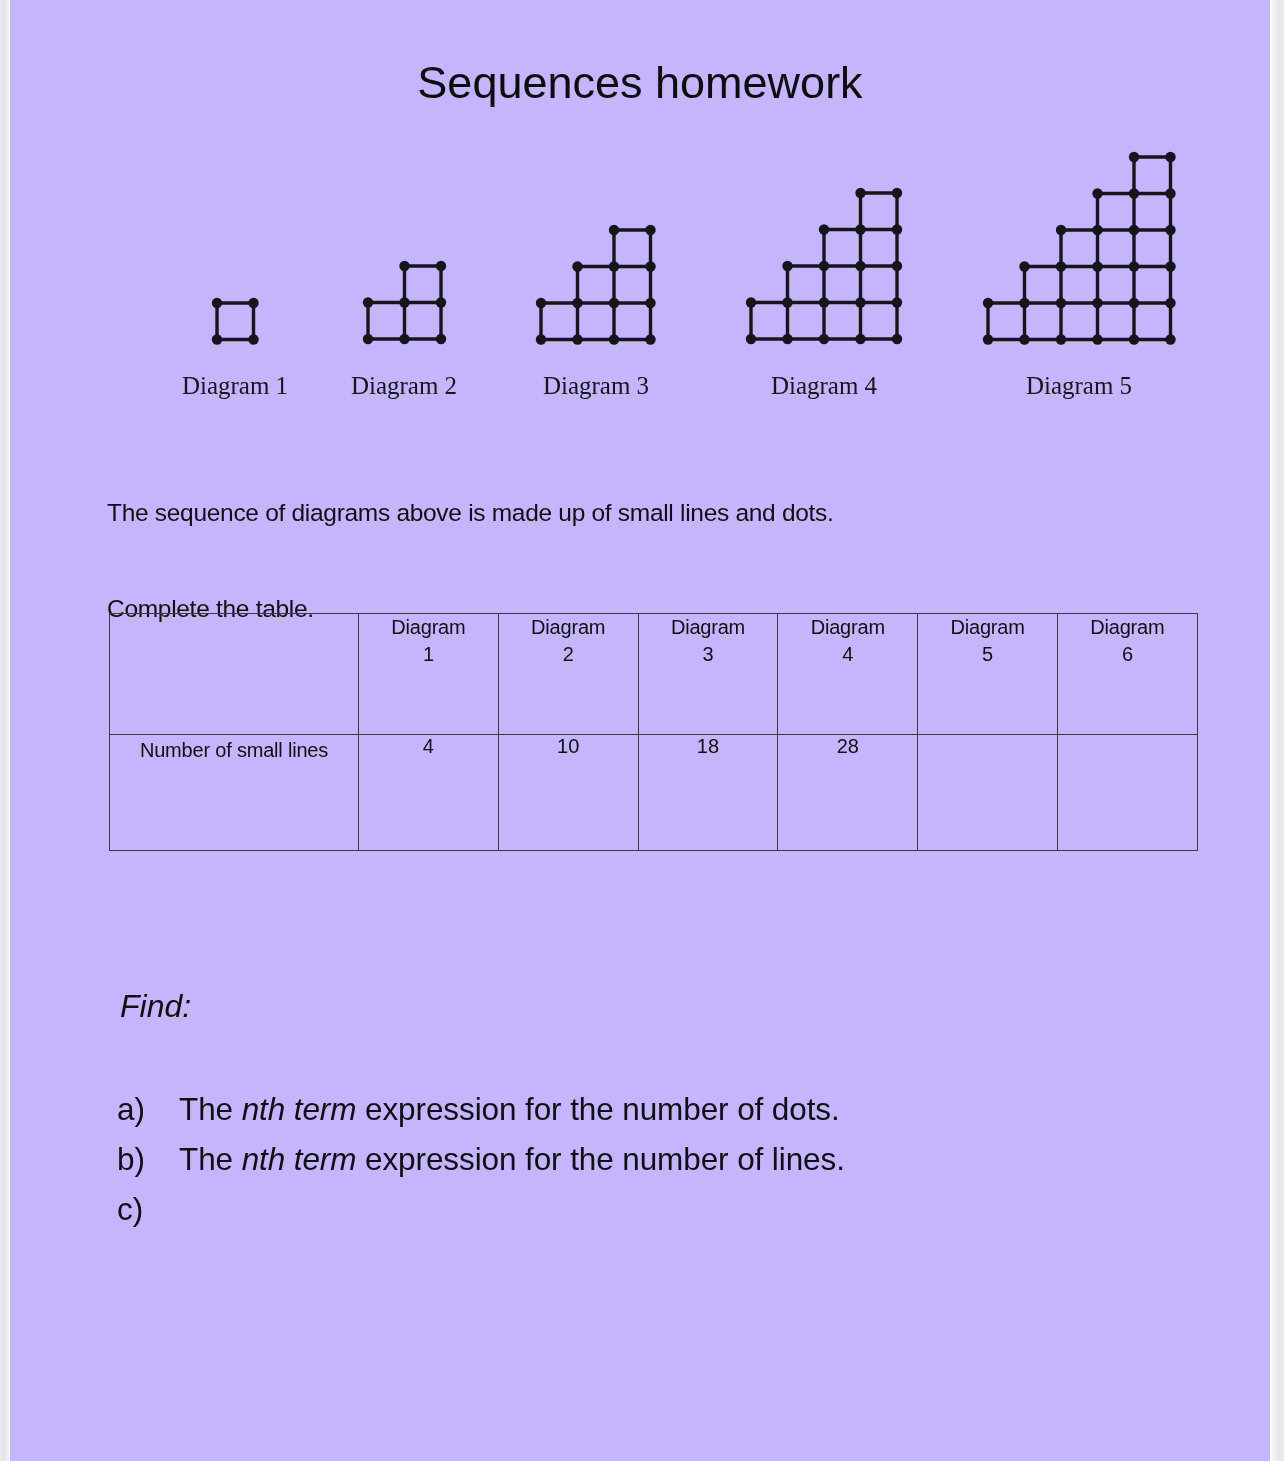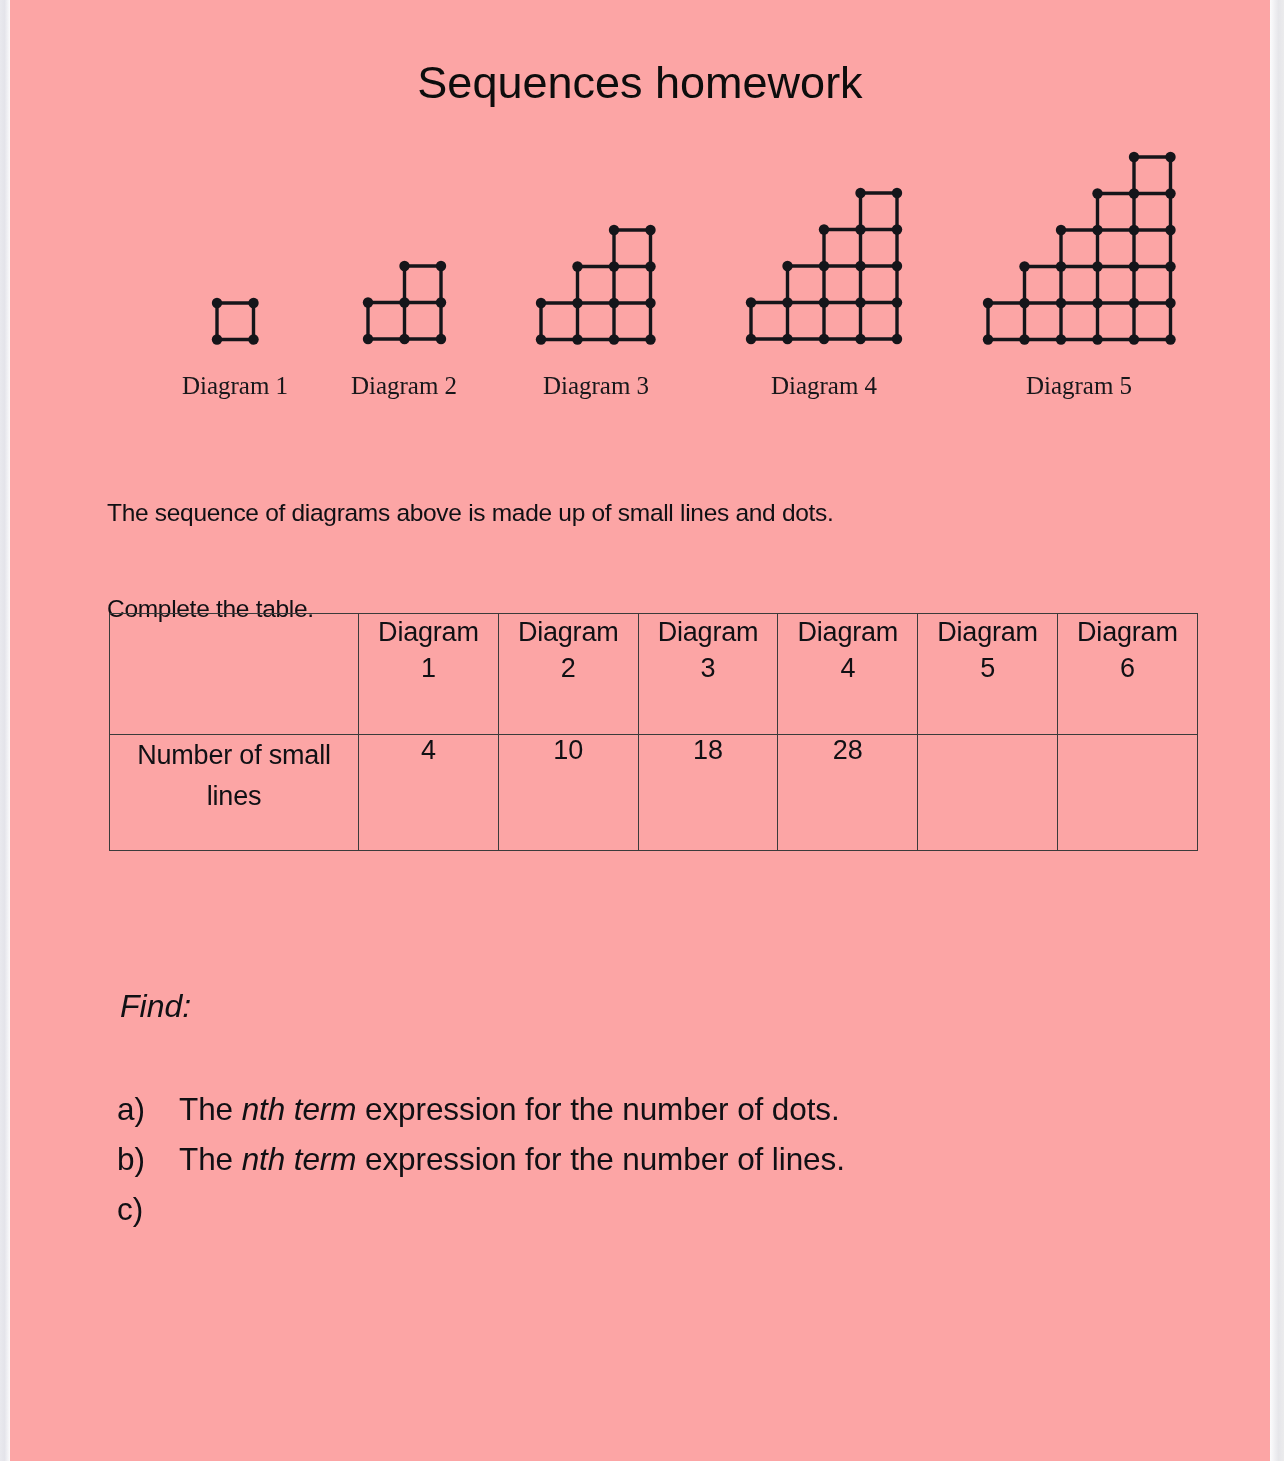--- a/index.html
+++ b/index.html
@@ -33,21 +33,21 @@
     position: absolute;
     right: 0; top: 0;
     width: 14px; height: 1461px;
     background: linear-gradient(to left, #ececed 0%, #e6e6ea 40%, #fcfcfd 100%);
   }
   .sheet {
     position: absolute;
     left: 10px; top: 0;
     width: 1260px;
     height: 1461px;
-    background: #fca5a5;
+    background: #c4b5fd;
   }
 
   
   .title {
     position: absolute;
     left: 0; top: 58px;
     width: 1260px;
     text-align: center;
     font-size: 45px;
     font-weight: 400;
@@ -100,21 +100,21 @@
     border-collapse: collapse;
     width: 1088px;
     table-layout: fixed;
   }
   table.data th, table.data td {
     border: 1.6px solid #3b3b3b;
     vertical-align: top;
     padding: 0;
     color: #101014;
     font-weight: 400;
-    font-size: 27px;
+    font-size: 20px;
   }
   .col-label { width: 249px; }
   .col-d { width: 139.8px; }
   th.hdr {
     height: 120px;
     text-align: center;
     padding-top: 20px;
     line-height: 1.35;
     font-size: 24px;
     letter-spacing: -0.2px;

